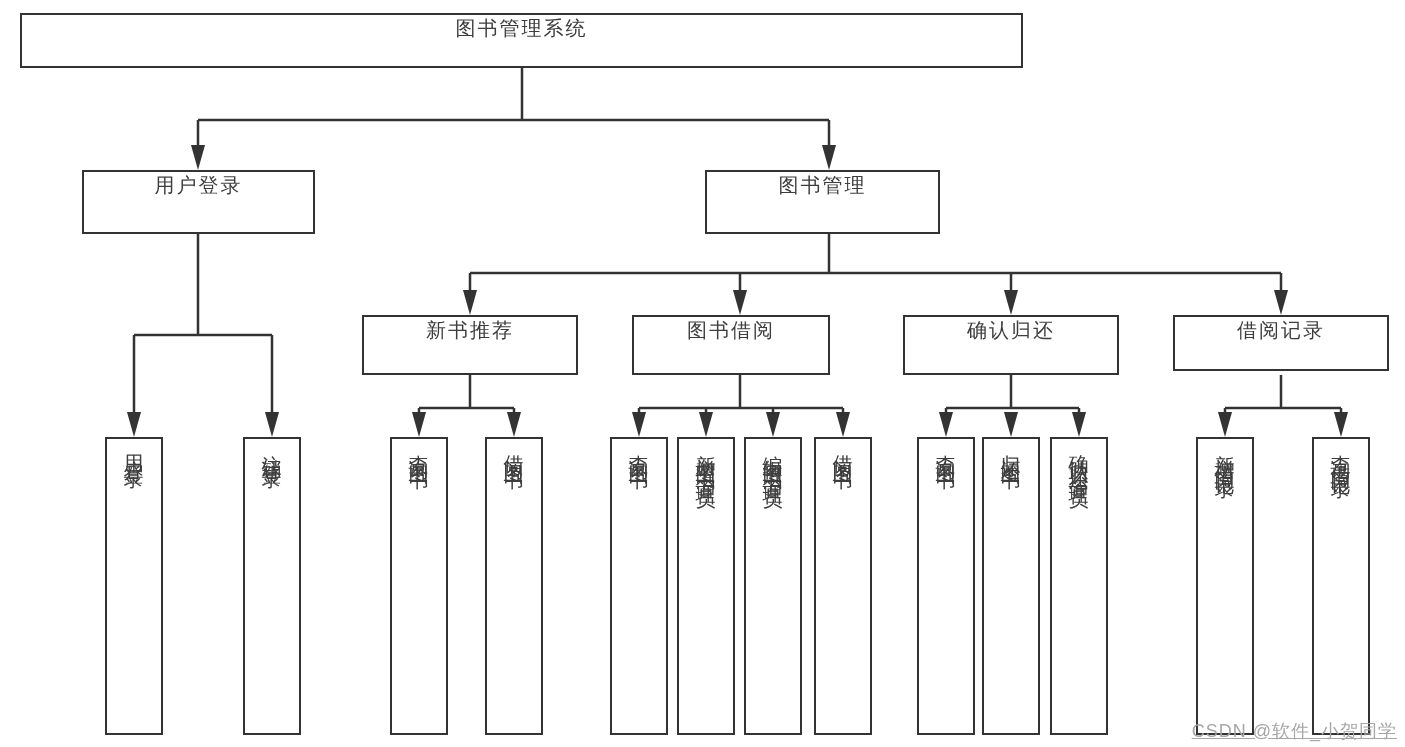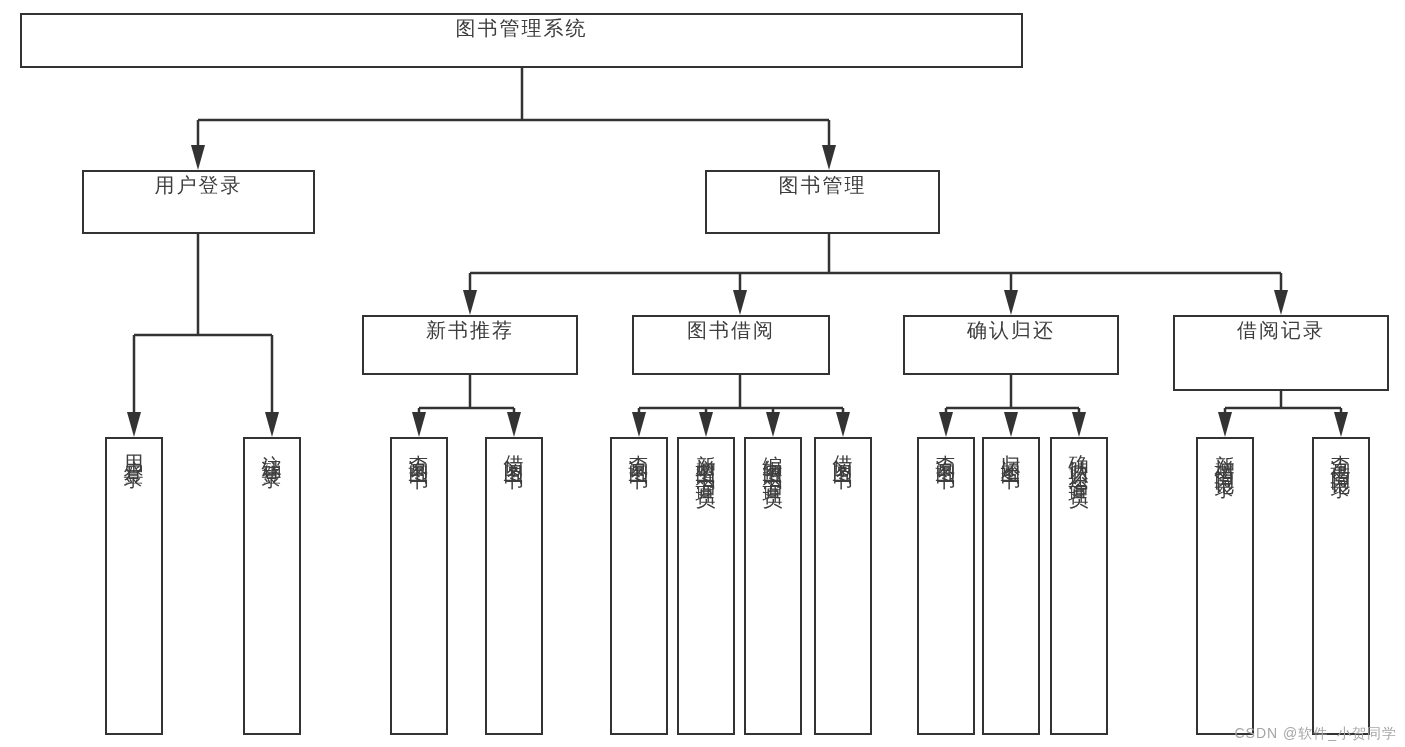--- a/index.html
+++ b/index.html
@@ -48,25 +48,26 @@
     writing-mode: vertical-rl;
     text-orientation: mixed;
     letter-spacing: 5px;
     line-height: 1;
     white-space: normal;
   }
   .watermark {
     position: absolute;
     right: 8px;
     bottom: 4px;
-    font-size: 14px;
+    font-size: 18px;
     color: var(--watermark);
     letter-spacing: 1px;
     z-index: 5;
     white-space: nowrap;
+    text-decoration: underline;
   }
 </style>
 </head>
 <body>
 
 <div class="canvas">
 
   <svg class="connectors" viewBox="0 0 1405 747" xmlns="http://www.w3.org/2000/svg">
     <path fill="none" stroke="currentColor" stroke-width="2.5" d="
       M522 68 V121
@@ -137,21 +138,21 @@
 
   <div class="box" style="left:362px;top:315px;width:216px;height:60px">
     <span class="lbl">新书推荐</span>
   </div>
   <div class="box" style="left:632px;top:315px;width:198px;height:60px">
     <span class="lbl">图书借阅</span>
   </div>
   <div class="box" style="left:903px;top:315px;width:216px;height:60px">
     <span class="lbl">确认归还</span>
   </div>
-  <div class="box" style="left:1173px;top:315px;width:216px;height:76px">
+  <div class="box" style="left:1173px;top:315px;width:216px;height:56px">
     <span class="lbl">借阅记录</span>
   </div>
 
   <div class="box leaf" style="left:105px;top:437px;width:58px;height:298px">
     <span class="lbl">用户登录</span>
   </div>
   <div class="box leaf" style="left:243px;top:437px;width:58px;height:298px">
     <span class="lbl">注销登录</span>
   </div>
 

